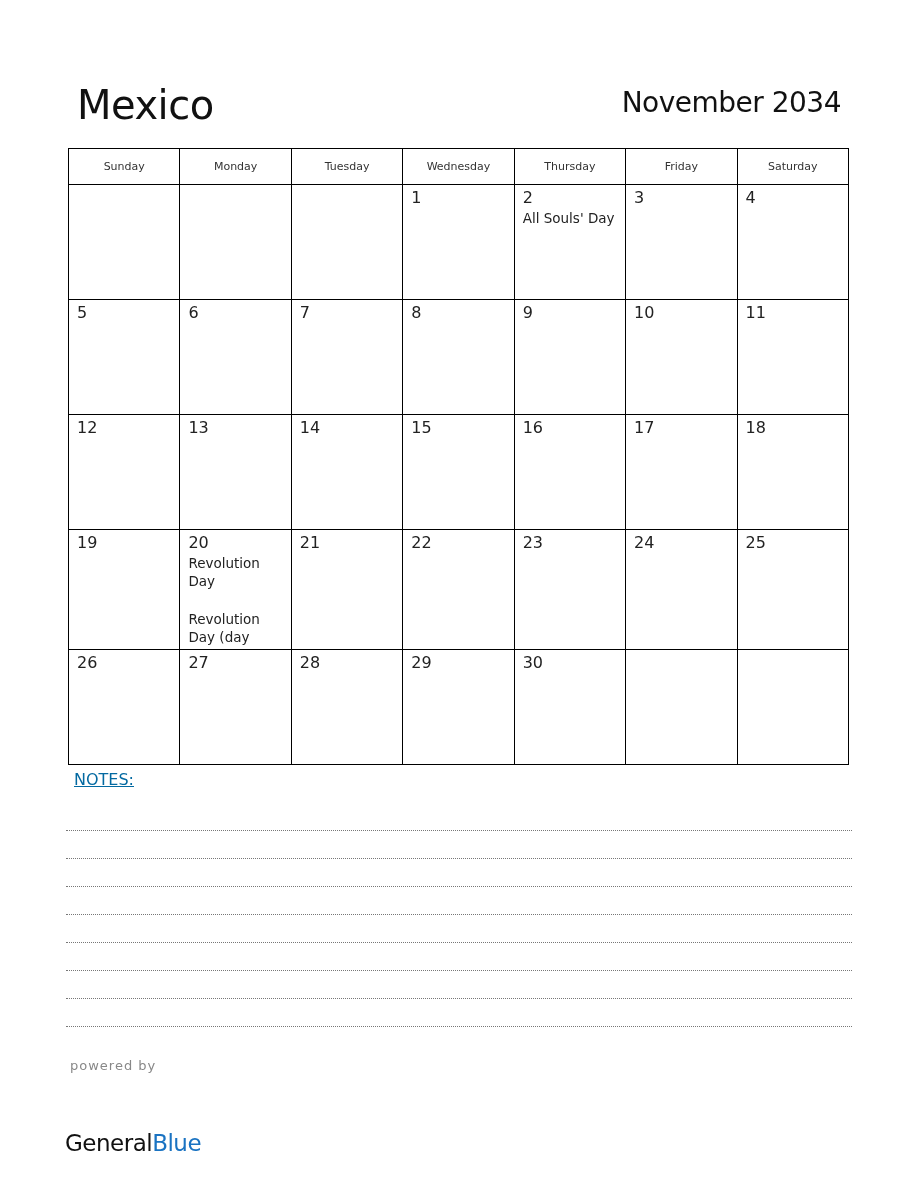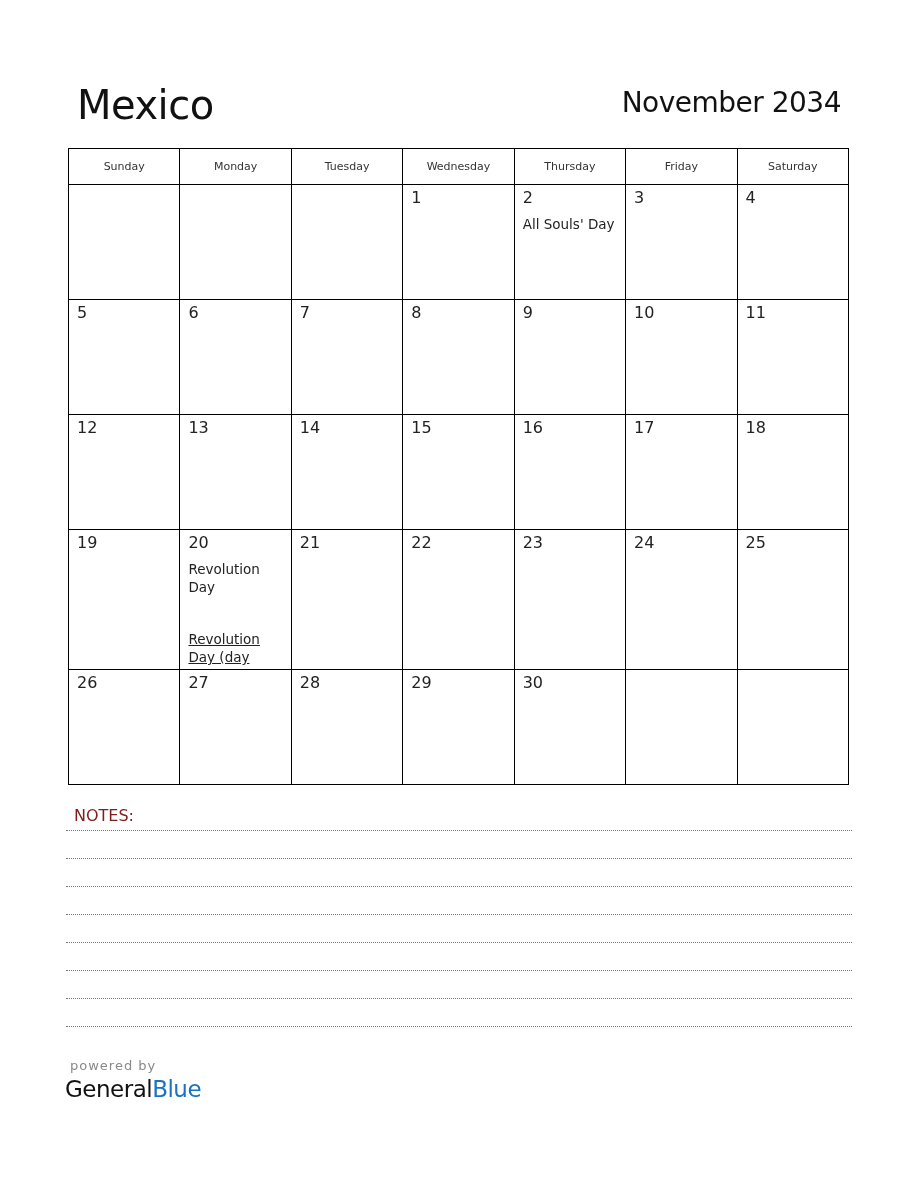--- a/index.html
+++ b/index.html
@@ -4,26 +4,26 @@
 <style>
   html, body { margin:0; padding:0; background:#ffffff; }
   body { width:918px; height:1188px; position:relative; font-family:"DejaVu Sans", sans-serif; color:#222; overflow:hidden; }
   .country { position:absolute; left:77px; top:82px; font-size:40px; font-weight:normal; letter-spacing:-0.5px; color:#111; }
   .month { position:absolute; right:77px; top:86px; font-size:28px; color:#111; letter-spacing:-0.5px; }
   table.cal { position:absolute; left:68px; top:148px; width:781px; border-collapse:collapse; table-layout:fixed; }
   table.cal th, table.cal td { border:1px solid #000; }
   table.cal th { height:35px; font-weight:normal; font-size:11px; color:#333; text-align:center; padding:0; }
   table.cal td { height:115px; vertical-align:top; padding:3px 8px; box-sizing:border-box; overflow:hidden; }
   .daynum { font-size:16px; color:#222; line-height:20px; }
-  .holiday { font-size:13.5px; color:#222; line-height:18px; margin-top:7px; }
-  .holiday + .holiday { margin-top:34px;text-decoration:underline; }
-  .notes-label { position:absolute; left:74px; top:806px; font-size:16px; color:#7f1d1d; }
+  .holiday { font-size:13.5px; color:#222; line-height:18px; margin-top:1px; }
+  .holiday + .holiday { margin-top:20px; }
+  .notes-label { position:absolute; left:74px; top:770px; font-size:16px; color:#0369a1;text-decoration:underline; }
   .note-line { position:absolute; left:66px; width:786px; border-top:1px dotted #777; height:0; }
   .powered { position:absolute; left:70px; top:1058px; font-size:13px; color:#888; letter-spacing:1px; }
-  .brand { position:absolute; left:65px; top:1076px; font-size:23px; color:#111; letter-spacing:-0.5px; }
+  .brand { position:absolute; left:65px; top:1130px; font-size:23px; color:#111; letter-spacing:-0.5px; }
   .brand .blue { color:#1a73c2; }
 </style>
 </head>
 <body>
 
 <div class="country">Mexico</div>
 <div class="month">November 2034</div>
 
 <table class="cal">
   <thead>

